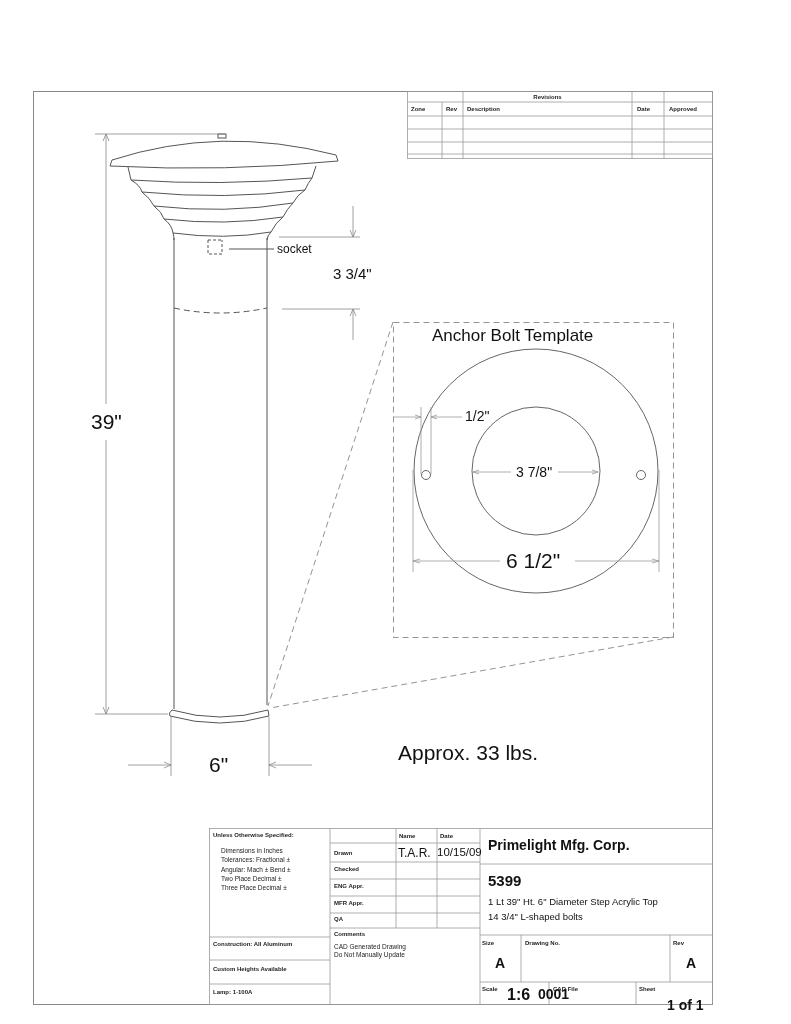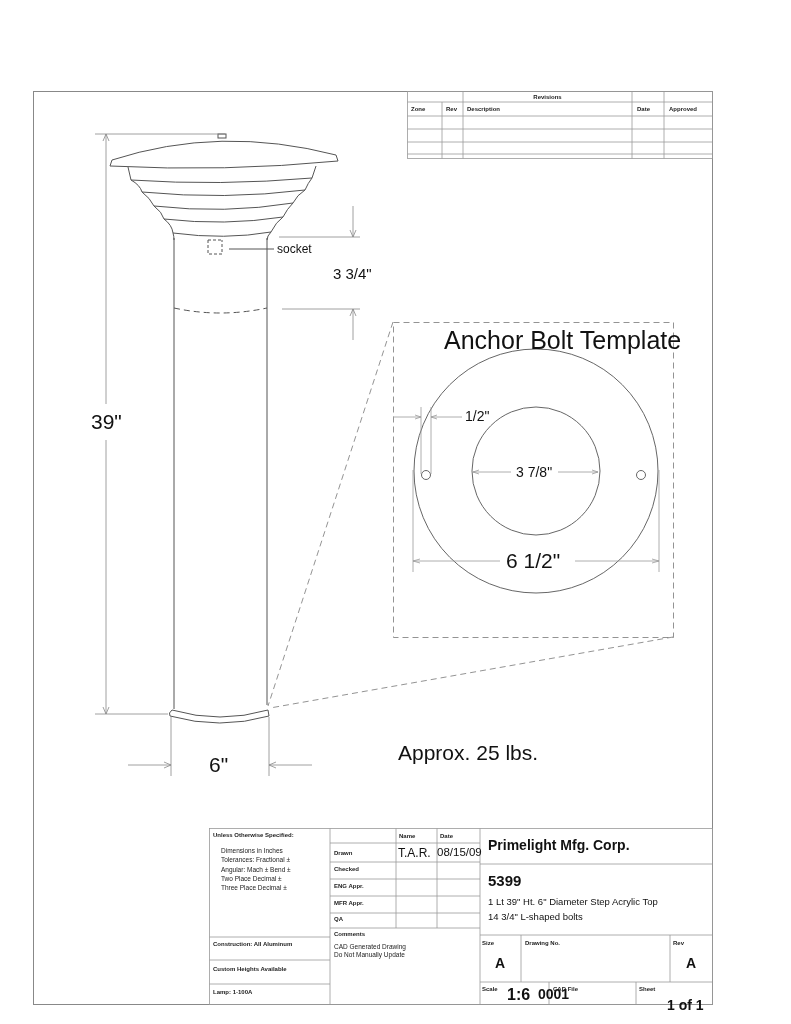--- a/index.html
+++ b/index.html
@@ -150,42 +150,42 @@
   <div class="lbl hdr" style="left:446px;top:106px;">Rev</div>
   <div class="lbl hdr" style="left:467px;top:106px;">Description</div>
   <div class="lbl hdr" style="left:637px;top:106px;">Date</div>
   <div class="lbl hdr" style="left:669px;top:106px;">Approved</div>
 
   <div class="lbl" style="left:277px;top:242px;font-size:12px;">socket</div>
   <div class="lbl" style="left:333px;top:265px;font-size:15px;">3 3/4"</div>
   <div class="lbl" style="left:91px;top:410px;font-size:21px;">39"</div>
   <div class="lbl" style="left:209px;top:753px;font-size:21px;">6"</div>
 
-  <div class="lbl" style="left:432px;top:326px;font-size:25px;margin-left:12px;">Anchor Bolt Template</div>
+  <div class="lbl" style="left:432px;top:326px;font-size:17px;">Anchor Bolt Template</div>
   <div class="lbl" style="left:465px;top:408px;font-size:14px;">1/2"</div>
   <div class="lbl" style="left:516px;top:464px;font-size:14px;">3 7/8"</div>
   <div class="lbl" style="left:506px;top:549px;font-size:21px;">6 1/2"</div>
 
-  <div class="lbl" style="left:398px;top:741px;font-size:21px;">Approx. 25 lbs.</div>
+  <div class="lbl" style="left:398px;top:741px;font-size:21px;">Approx. 33 lbs.</div>
 
   <div class="lbl tiny" style="left:213px;top:832px;">Unless Otherwise Specified:</div>
   <div class="lbl tinyn" style="left:221px;top:847px;">Dimensions in Inches</div>
   <div class="lbl tinyn" style="left:221px;top:856px;">Tolerances: Fractional    ±</div>
   <div class="lbl tinyn" style="left:221px;top:866px;">Angular: Mach ±    Bend    ±</div>
   <div class="lbl tinyn" style="left:221px;top:875px;">Two Place Decimal           ±</div>
   <div class="lbl tinyn" style="left:221px;top:884px;">Three Place Decimal         ±</div>
   <div class="lbl tiny" style="left:213px;top:941px;">Construction: All Aluminum</div>
   <div class="lbl tiny" style="left:213px;top:966px;">Custom Heights Available</div>
   <div class="lbl tiny" style="left:213px;top:989px;">Lamp: 1-100A</div>
 
   <div class="lbl tiny" style="left:399px;top:833px;">Name</div>
   <div class="lbl tiny" style="left:440px;top:833px;">Date</div>
   <div class="lbl tiny" style="left:334px;top:850px;">Drawn</div>
   <div class="lbl" style="left:398px;top:846px;font-size:12px;">T.A.R.</div>
-  <div class="lbl" style="left:437px;top:846px;font-size:11.5px;">08/15/09</div>
+  <div class="lbl" style="left:437px;top:846px;font-size:11.5px;">10/15/09</div>
   <div class="lbl tiny" style="left:334px;top:866px;">Checked</div>
   <div class="lbl tiny" style="left:334px;top:883px;">ENG Appr.</div>
   <div class="lbl tiny" style="left:334px;top:900px;">MFR Appr.</div>
   <div class="lbl tiny" style="left:334px;top:916px;">QA</div>
   <div class="lbl tiny" style="left:334px;top:931px;">Comments</div>
   <div class="lbl tinyn" style="left:334px;top:943px;">CAD Generated Drawing</div>
   <div class="lbl tinyn" style="left:334px;top:951px;">Do Not Manually Update</div>
 
   <div class="lbl" style="left:488px;top:837px;font-size:14px;font-weight:bold;">Primelight Mfg. Corp.</div>
   <div class="lbl" style="left:488px;top:872px;font-size:15px;font-weight:bold;">5399</div>

